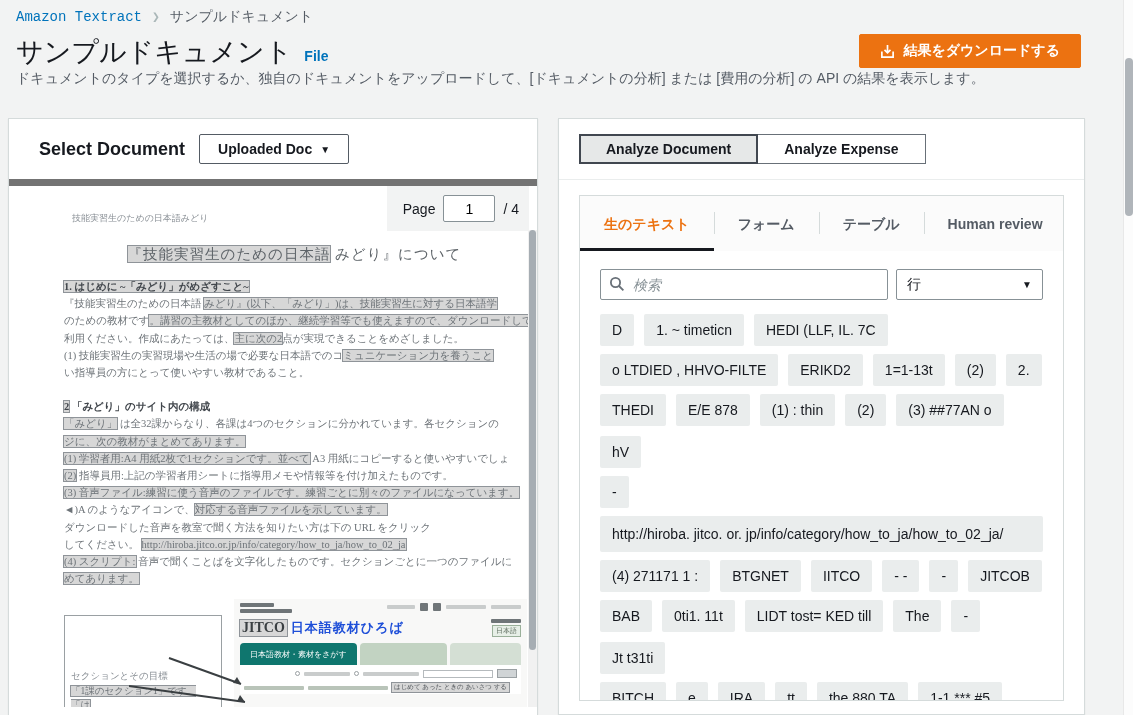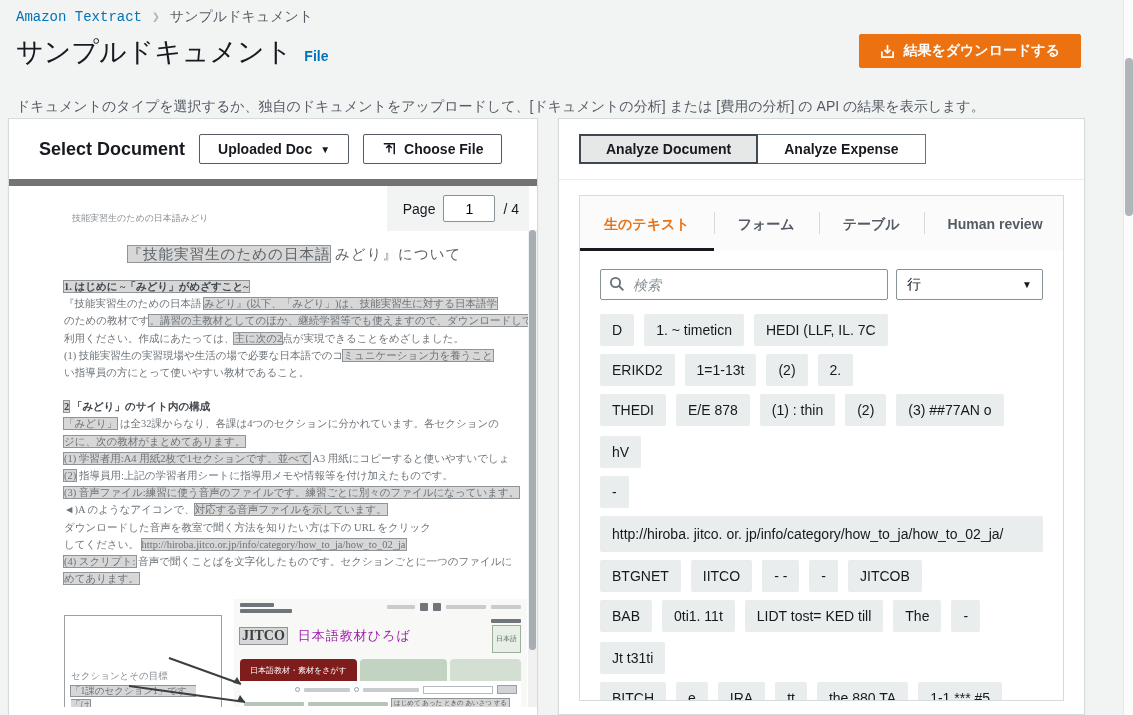--- a/index.html
+++ b/index.html
@@ -15,21 +15,21 @@
   .crumb-sep { color:#aab7b8; font-size:13px; }
   .crumb-cur { color:#545b64; }
   .title-row { display:flex; align-items:flex-start; justify-content:space-between; margin-top:8px; }
   .page-title { font-size:27px; font-weight:400; color:#16191f; display:flex; align-items:baseline; gap:12px; }
   .info-link { font-size:14px; color:#0073bb; font-weight:700; cursor:pointer; }
   .btn-primary {
     background:#ec7211; color:#fff; border:1px solid #ec7211; border-radius:2px;
     font-size:14px; font-weight:700; padding:7px 20px; display:flex; align-items:center; gap:8px;
     cursor:pointer; margin-right:36px;
   }
-  .page-desc { font-size:14px; color:#545b64; margin-top:28px; }
+  .page-desc { font-size:14px; color:#545b64; margin-top:0; }
 
   
   .card { position:absolute; background:#fff; border:1px solid #d5dbdb;
           box-shadow:0 1px 1px rgba(0,28,36,.1); }
   #left-card  { left:8px;  top:118px; width:530px; height:654px; }
   #right-card { left:558px; top:118px; width:527px; height:597px; }
 
   
   .left-head { display:flex; align-items:center; gap:14px; padding:15px 16px 15px 30px; }
   .left-head h2 { font-size:18px; font-weight:700; }
@@ -61,23 +61,23 @@
   .callout { width:158px; border:1px solid #9aa0a3; padding:5px 6px; font-size:9.5px;
              line-height:14.5px; color:#6d7378; flex:none; margin-top:16px; }
   .callout .c-title { color:#8a9096;margin-top:48px; }
   
   .site { width:293px; background:#f8f8f7; flex:none; position:relative; padding:4px 6px; }
   .site-top { display:flex; justify-content:space-between; align-items:flex-start; height:14px; }
   .bar { background:#c9cccc; height:4px; border-radius:1px; }
   .bar.dark { background:#6f7578; }
   .site-logo-row { display:flex; align-items:center; gap:4px; margin-top:2px; }
   .site-logo { font-size:14px; font-weight:700; color:#3a3f42; background:#d7d7d7; box-shadow:0 0 0 1px #8f9499; padding:0 2px; }
-  .site-name { font-size:13px; font-weight:400; color:#a21caf; letter-spacing:1px;margin-left:7px; }
+  .site-name { font-size:13px; font-weight:700; color:#1d4ed8; letter-spacing:1px; }
   .site-lang { margin-left:auto; display:flex; flex-direction:column; gap:2px; align-items:flex-end; }
-  .chipbox { font-size:7px; color:#5c6a5c; border:1px solid #9ab09a; background:#e7efe7; padding:8px 3px; }
+  .chipbox { font-size:7px; color:#5c6a5c; border:1px solid #9ab09a; background:#e7efe7; padding:0 3px; }
   .site-nav { display:flex; gap:3px; margin-top:6px; }
   .site-tab { height:22px; border-radius:4px 4px 0 0; display:flex; align-items:center; justify-content:center;
               font-size:8px; color:#fff; }
   .site-body { background:#fff; padding:4px 4px 2px 4px; }
   .site-search { display:flex; align-items:center; gap:4px; justify-content:flex-end; }
   .radio { width:5px; height:5px; border:1px solid #9aa0a3; border-radius:50%; }
   .mini-input { width:70px; height:8px; border:1px solid #b5babd; background:#fff; }
   .mini-btn { width:20px; height:9px; background:#d0d4d6; border:1px solid #9aa0a3; }
   .site-links { display:flex; gap:4px; align-items:center; margin-top:5px; }
   .site-chip { background:#d7d7d7; box-shadow:0 0 0 1px #8f9499; font-size:6.5px; color:#4c5156; padding:0 2px; white-space:nowrap; }
@@ -141,27 +141,20 @@
   <div class="page-desc">ドキュメントのタイプを選択するか、独自のドキュメントをアップロードして、[ドキュメントの分析] または [費用の分析] の API の結果を表示します。</div>
 </div>
 
 <div class="card" id="left-card">
   <div class="left-head">
     <h2>Select Document</h2>
     <button class="btn-secondary">
       <span>Uploaded Doc</span>
       <span class="caret">▼</span>
     </button>
-    <button class="btn-secondary">
-      <svg width="14" height="14" viewBox="0 0 16 16">
-        <path d="M8 12V4M4.8 6.8 8 3.6l3.2 3.2" stroke="#16191f" stroke-width="1.7" fill="none"></path>
-        <path d="M2 2h12v12" stroke="#16191f" stroke-width="1.7" fill="none"></path>
-      </svg>
-      <span>Choose File</span>
-    </button>
   </div>
 
   <div class="doc-viewer">
     <div class="page-ctl">
       <span>Page</span>
       <input class="page-input" value="1" style="">
       <span>/ 4</span>
     </div>
     <div class="doc-vscroll">
         <div class="thumb"></div>
@@ -217,21 +210,21 @@
           </div>
           <div class="site-logo-row">
             <span class="site-logo">JITCO</span>
             <span class="site-name">日本語教材ひろば</span>
             <span class="site-lang">
               <span class="bar dark" style="width:30px"></span>
               <span class="chipbox">日本語</span>
             </span>
           </div>
           <div class="site-nav">
-            <div class="site-tab" style="width:118px;background:#7f1d1d">日本語教材・素材をさがす</div>
+            <div class="site-tab" style="width:118px;background:#0f766e">日本語教材・素材をさがす</div>
             <div class="site-tab" style="width:88px;background:#c2d3c2"></div>
             <div class="site-tab" style="width:72px;background:#d4dfd4"></div>
           </div>
           <div class="site-body">
             <div class="site-search">
               <span class="radio"></span>
               <span class="bar" style="width:46px"></span>
               <span class="radio"></span>
               <span class="bar" style="width:56px"></span>
               <span class="mini-input"></span>
@@ -286,40 +279,42 @@
           <span class="caret">▼</span>
         </div>
       </div>
       <div class="chips" id="chips">
           <div class="chip-row">
             <div class="chip">D</div>
             <div class="chip">1. ~ timeticn</div>
             <div class="chip">HEDI (LLF, IL. 7C</div>
           </div>
           <div class="chip-row">
+            <div class="chip">o LTDIED , HHVO-FILTE</div>
             <div class="chip">ERIKD2</div>
             <div class="chip">1=1-13t</div>
             <div class="chip">(2)</div>
             <div class="chip">2.</div>
           </div>
           <div class="chip-row">
             <div class="chip">THEDI</div>
             <div class="chip">E/E 878</div>
             <div class="chip">(1) : thin</div>
             <div class="chip">(2)</div>
             <div class="chip">(3) ##77AN o</div>
             <div class="chip">hV</div>
           </div>
           <div class="chip-row">
             <div class="chip">-</div>
           </div>
           <div class="chip-row">
             <div class="chip wide">http://hiroba. jitco. or. jp/info/category/how_to_ja/how_to_02_ja/</div>
           </div>
           <div class="chip-row">
+            <div class="chip">(4) 271171 1 :</div>
             <div class="chip">BTGNET</div>
             <div class="chip">IITCO</div>
             <div class="chip">- -</div>
             <div class="chip">-</div>
             <div class="chip">JITCOB</div>
           </div>
           <div class="chip-row">
             <div class="chip">BAB</div>
             <div class="chip">0ti1. 11t</div>
             <div class="chip">LIDT tost= KED till</div>

